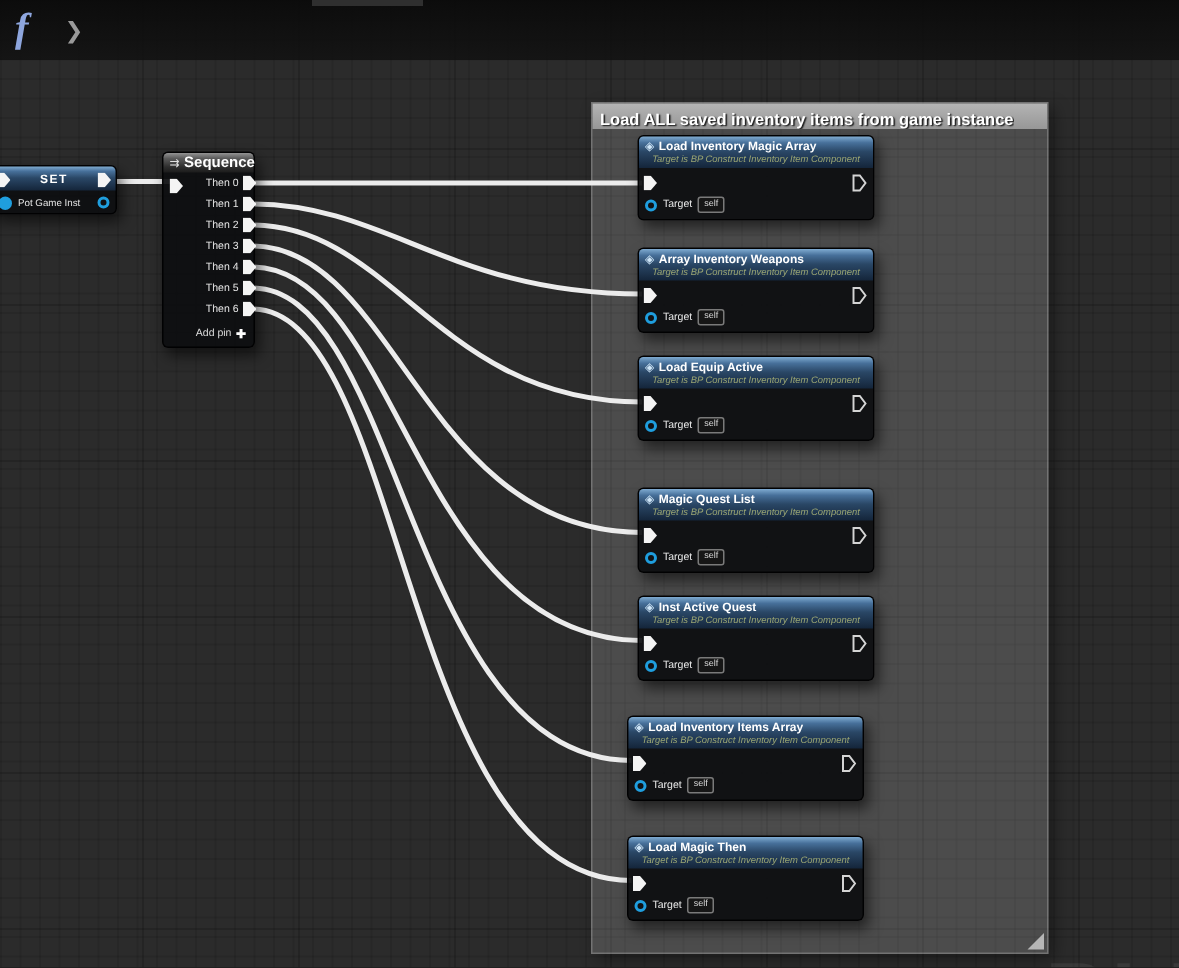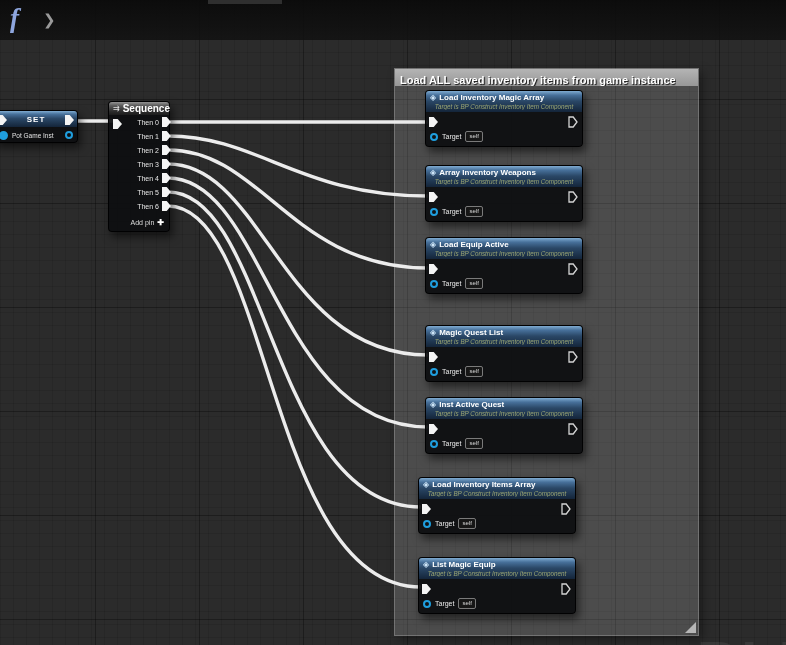--- a/index.html
+++ b/index.html
@@ -351,21 +351,21 @@
       <span class="pin-ring"></span>
       <span class="target-label">Target</span>
       <span class="self-box">self</span>
     </div>
   </div>
 
   <div class="bp-node call-node" style="left:418px; top:557px">
     <div class="call-hdr hdr-blue">
       <div class="call-title-row">
         <span class="call-fn-icon">◈</span>
-        <span class="call-title">List Magic Equip</span>
+        <span class="call-title">Load Magic Then</span>
       </div>
       <div class="call-subtitle">Target is BP Construct Inventory Item Component</div>
     </div>
     <div class="exec-row">
       <span class="exec-in pin-exec-filled"></span>
       <span class="exec-out pin-exec-hollow">
           <svg width="10" height="12" viewBox="0 0 10 12">
             <path d="M1 1 h4.2 L9 6 L5.2 11 H1 Z" fill="none" stroke="#d4d4d4" stroke-width="1.3"></path>
           </svg>
         </span>

